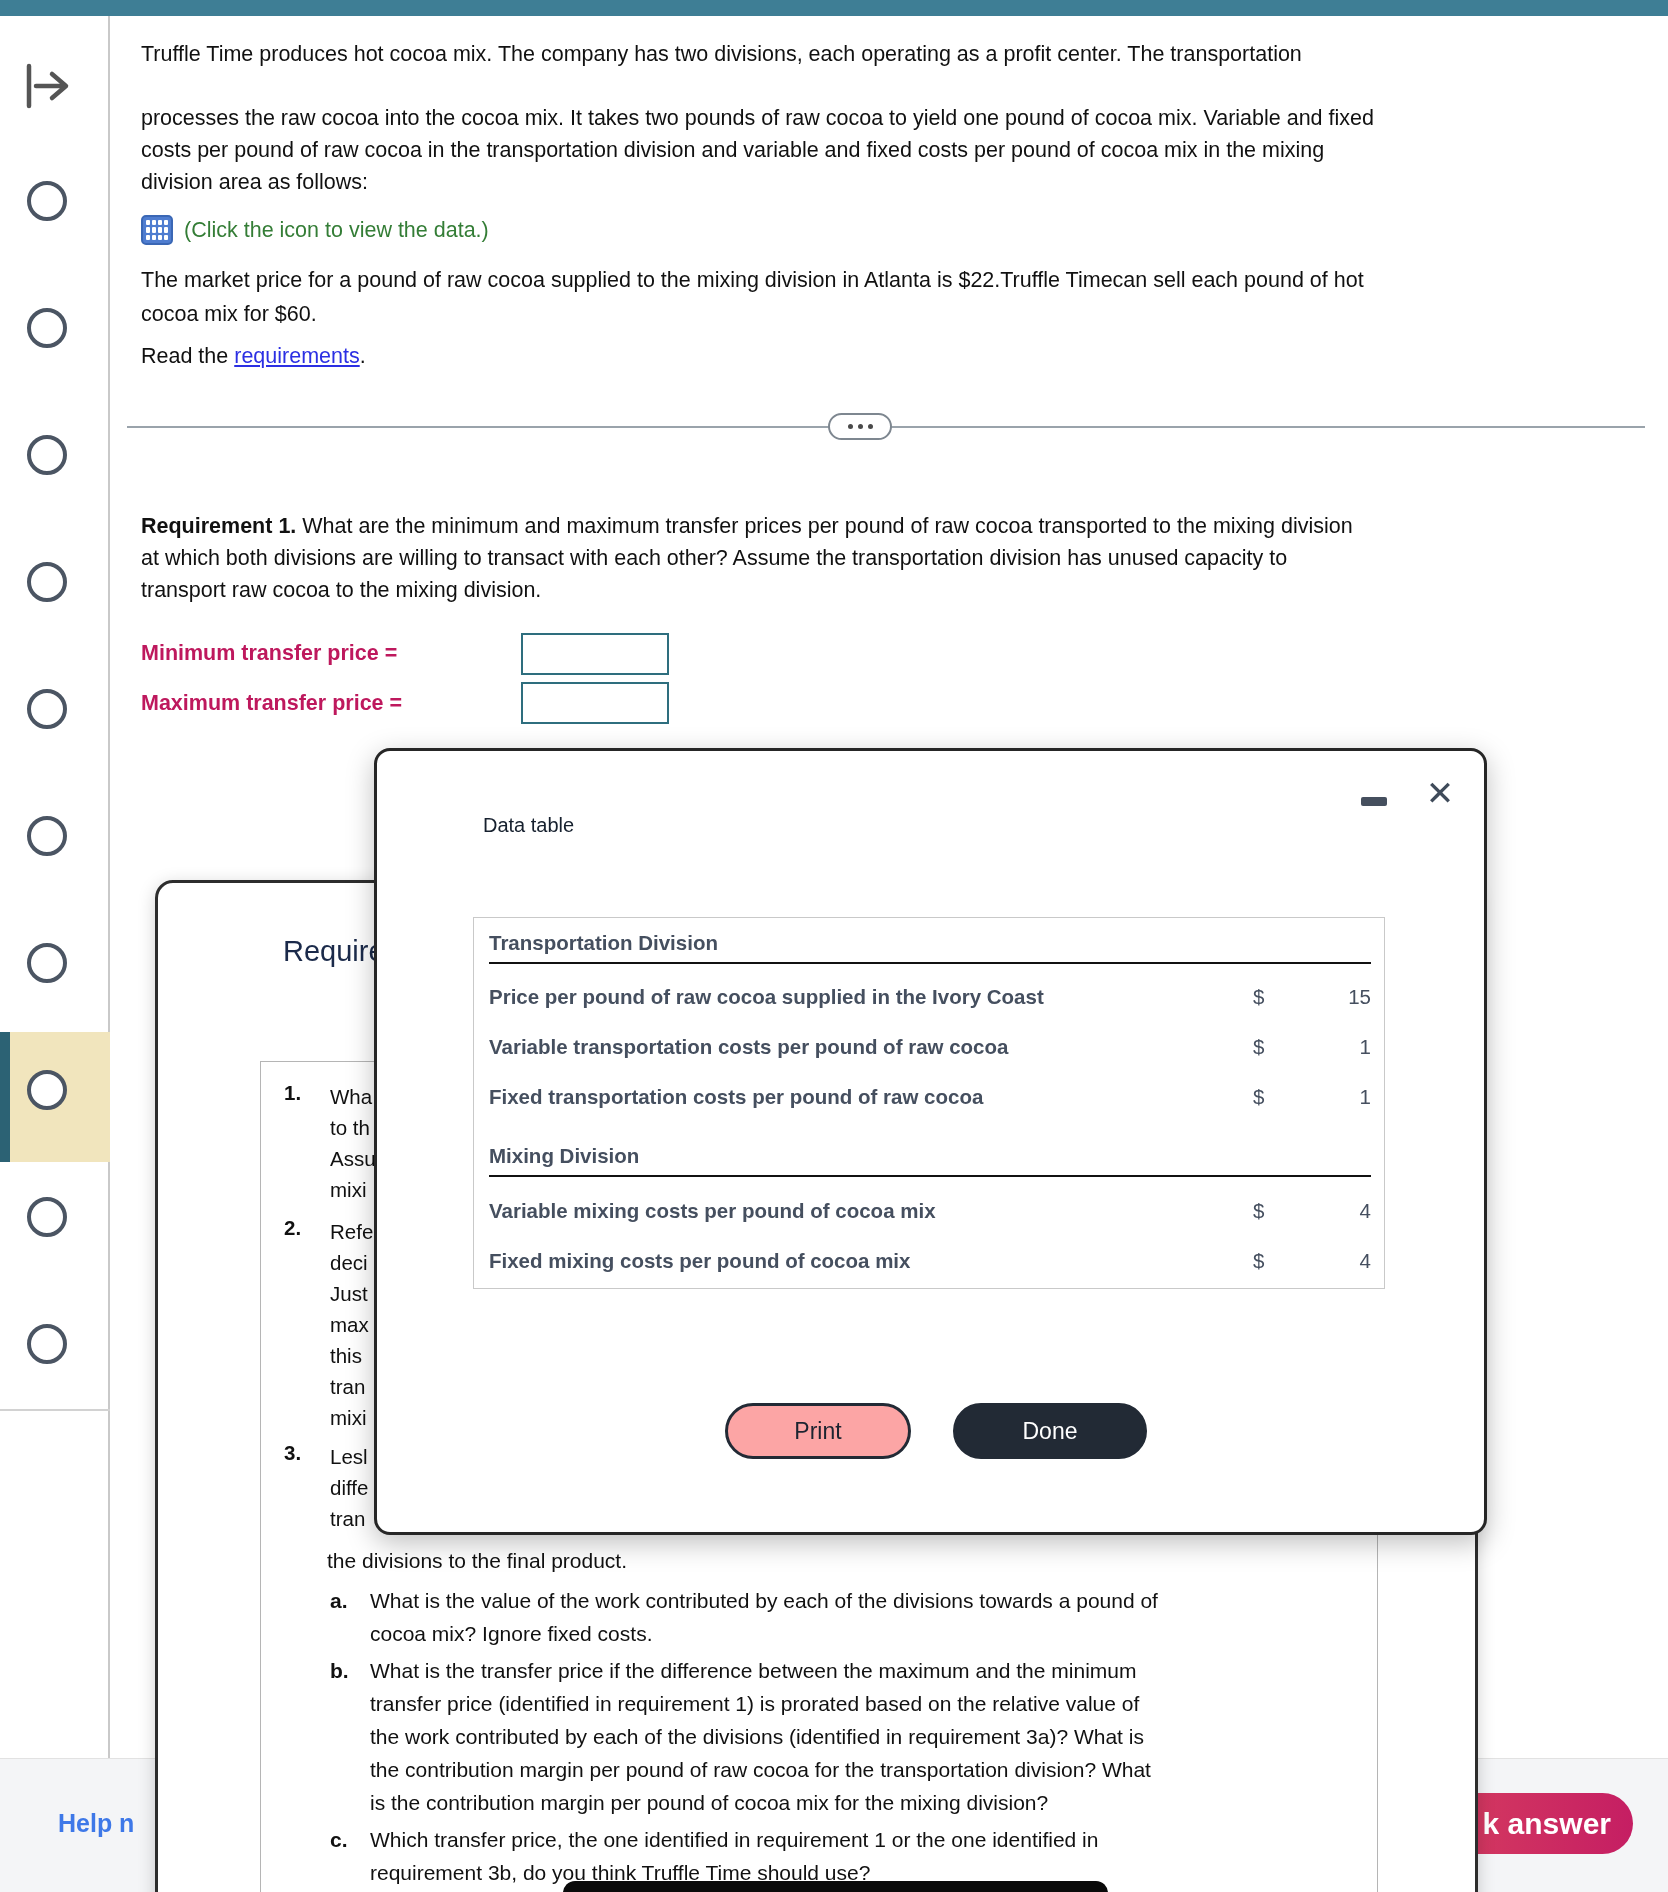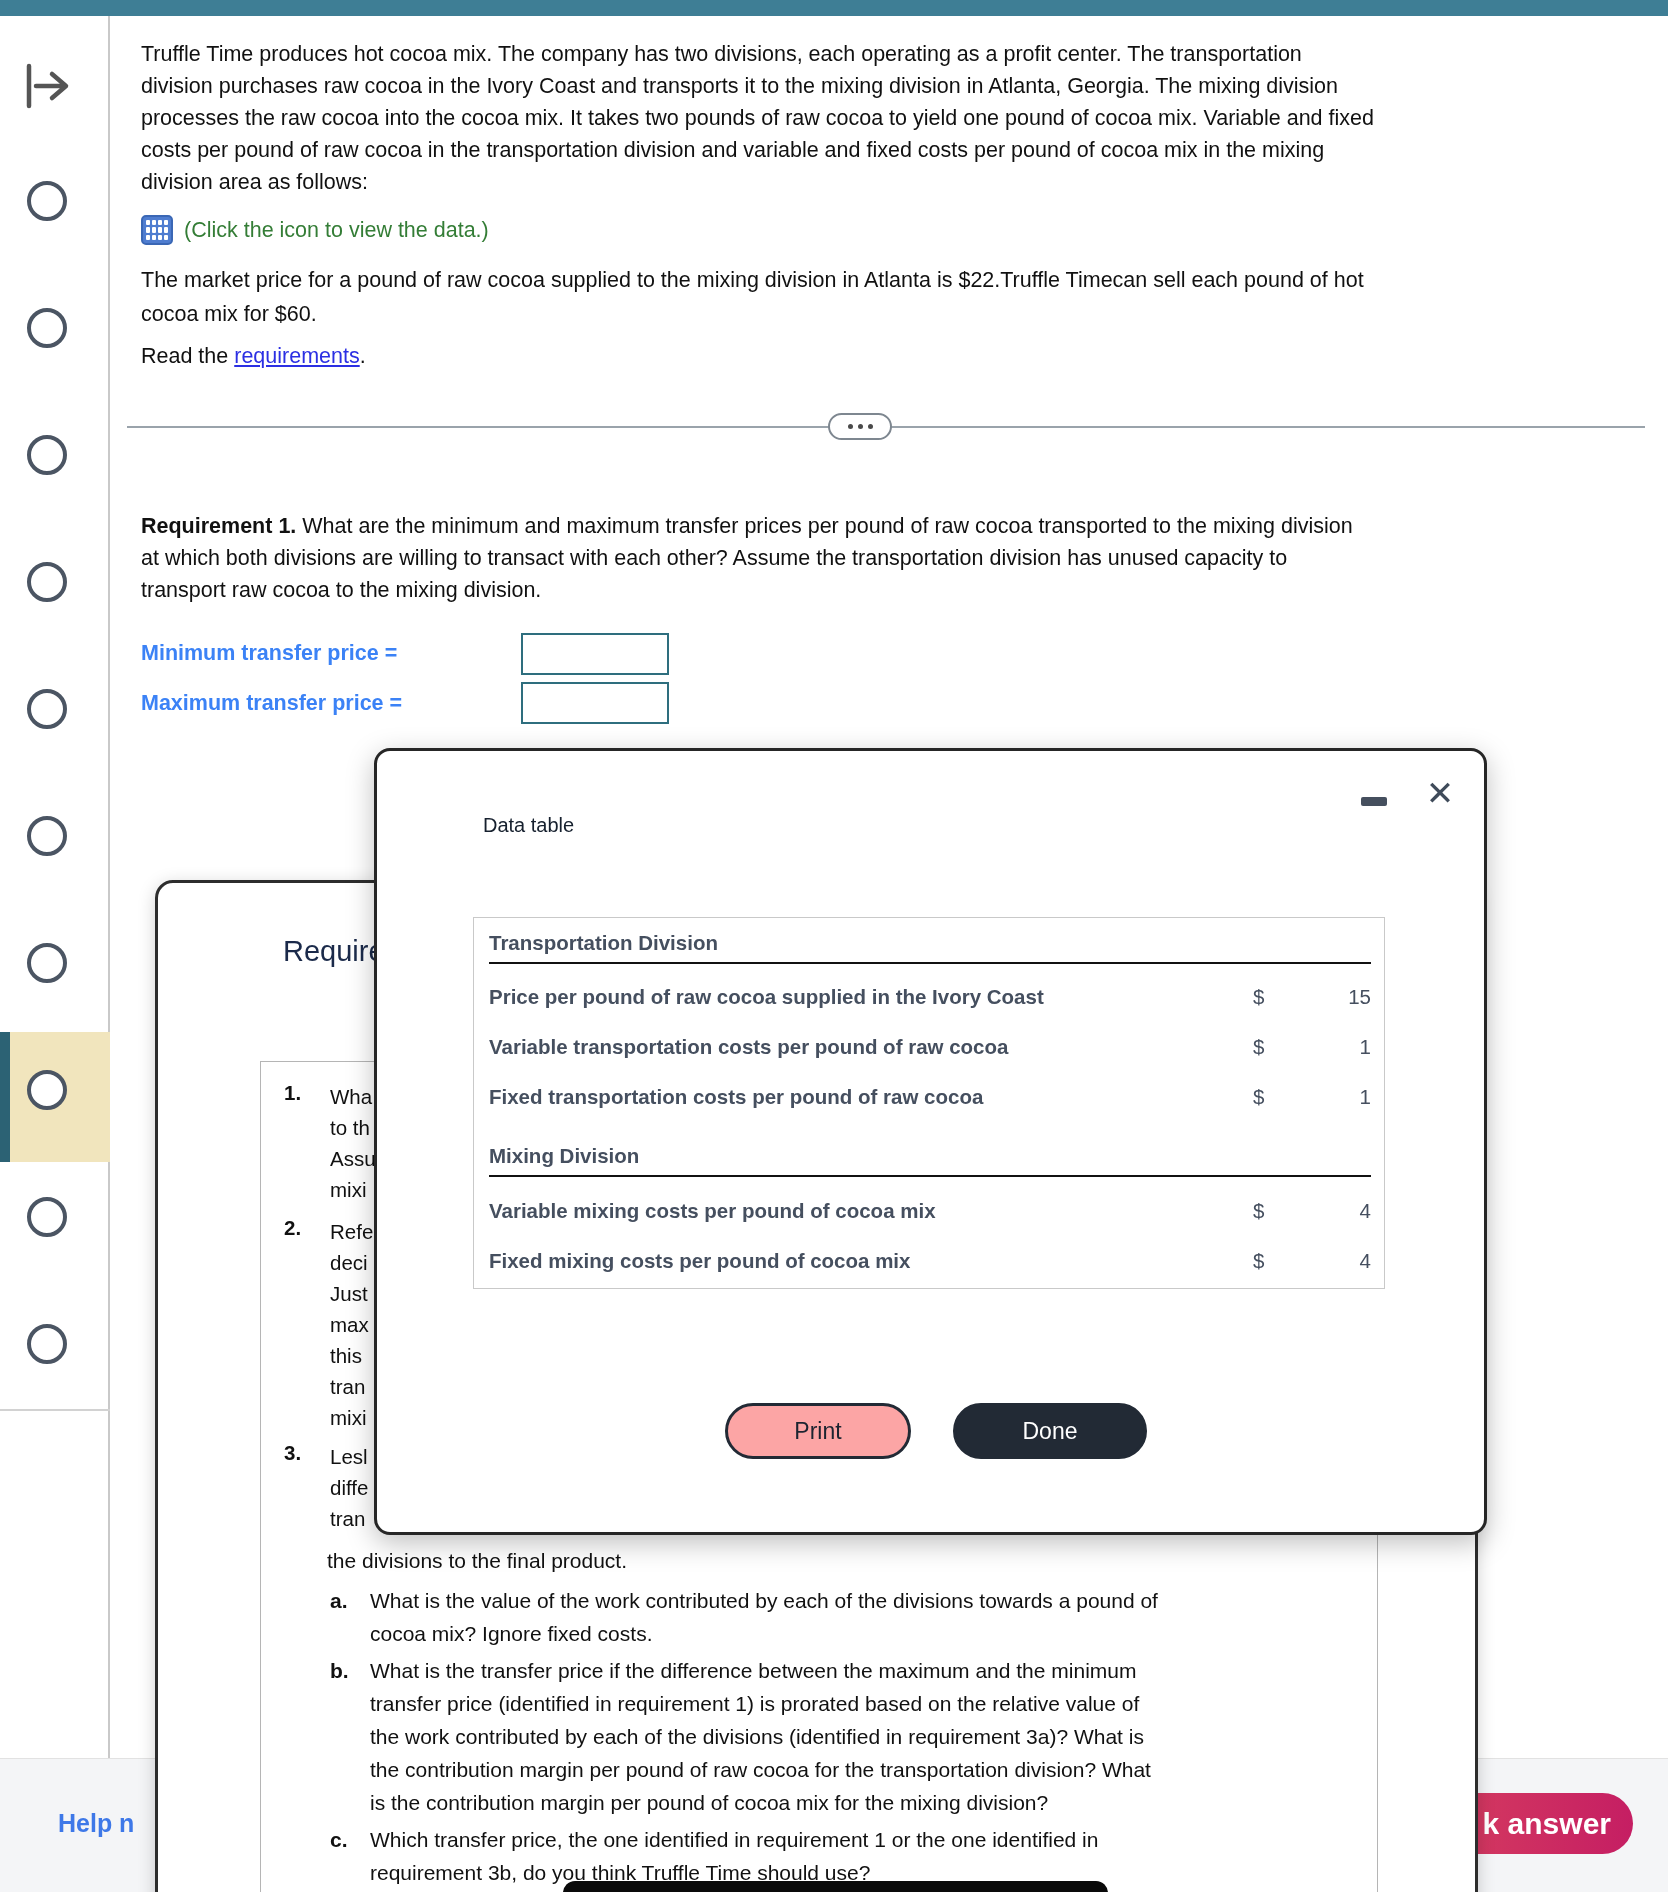--- a/index.html
+++ b/index.html
@@ -14,21 +14,21 @@
   #sidebar{left:0;top:16px;width:110px;height:1742px;background:#fff;border-right:2px solid #c9c9c9;box-sizing:border-box;}
   .nav-circle{position:absolute;left:27px;width:40px;height:40px;border:4px solid #4b5563;border-radius:50%;box-sizing:border-box;background:#fff;}
   #sb-highlight{position:absolute;left:0;top:1016px;width:110px;height:130px;background:#f1e5bd;}
   #sb-accent{position:absolute;left:0;top:1016px;width:10px;height:130px;background:#2c6274;}
   #sb-sep{position:absolute;left:0;top:1393px;width:110px;height:2px;background:#d2d2d2;}
 
   
   .bodyline{position:absolute;left:141px;font-size:21.5px;color:#111;white-space:nowrap;}
   .green{color:#347d36;}
   .bluelink{color:#2b2fe3;text-decoration:underline;}
-  .boldlbl{font-weight:bold;color:#3b82f6;}
+  .boldlbl{font-weight:bold;color:#be185d;}
 
   
   #data-icon{position:absolute;left:141px;top:215px;width:32px;height:30px;background:#4f7dd0;border:2px solid #3a67b5;border-radius:5px;box-sizing:border-box;display:grid;grid-template-columns:repeat(4,1fr);grid-template-rows:repeat(3,1fr);gap:2px;padding:3px;}
   #data-icon i{background:#fff;border-radius:1px;display:block;}
 
   
   #divider{left:127px;top:426px;width:1518px;height:2px;background:#9aa3ab;}
   #divider-pill{left:828px;top:413px;width:64px;height:27px;background:#fff;border:2px solid #7e8790;border-radius:14px;box-sizing:border-box;display:flex;align-items:center;justify-content:center;gap:5px;}
   #divider-pill i{width:5px;height:5px;border-radius:50%;background:#4a4a4a;display:block;}
 
@@ -97,21 +97,20 @@
     <div class="nav-circle" style="top:673px;"></div>
     <div class="nav-circle" style="top:800px;"></div>
     <div class="nav-circle" style="top:927px;"></div>
     <div class="nav-circle" style="top:1054px;"></div>
     <div class="nav-circle" style="top:1181px;"></div>
     <div class="nav-circle" style="top:1308px;"></div>
     <div id="sb-sep"></div>
   </div>
 
   <div class="bodyline" style="top:42px;">Truffle Time produces hot cocoa mix. The company has two divisions, each operating as a profit center. The transportation</div>
-  <div class="bodyline" style="top:74px;">division purchases raw cocoa in the Ivory Coast and transports it to the mixing division in Atlanta, Georgia. The mixing division</div>
   <div class="bodyline" style="top:106px;">processes the raw cocoa into the cocoa mix. It takes two pounds of raw cocoa to yield one pound of cocoa mix. Variable and fixed</div>
   <div class="bodyline" style="top:138px;">costs per pound of raw cocoa in the transportation division and variable and fixed costs per pound of cocoa mix in the mixing</div>
   <div class="bodyline" style="top:170px;">division area as follows:</div>
 
   <div id="data-icon">
     <i></i>
       <i></i>
       <i></i>
       <i></i>
       <i></i>

